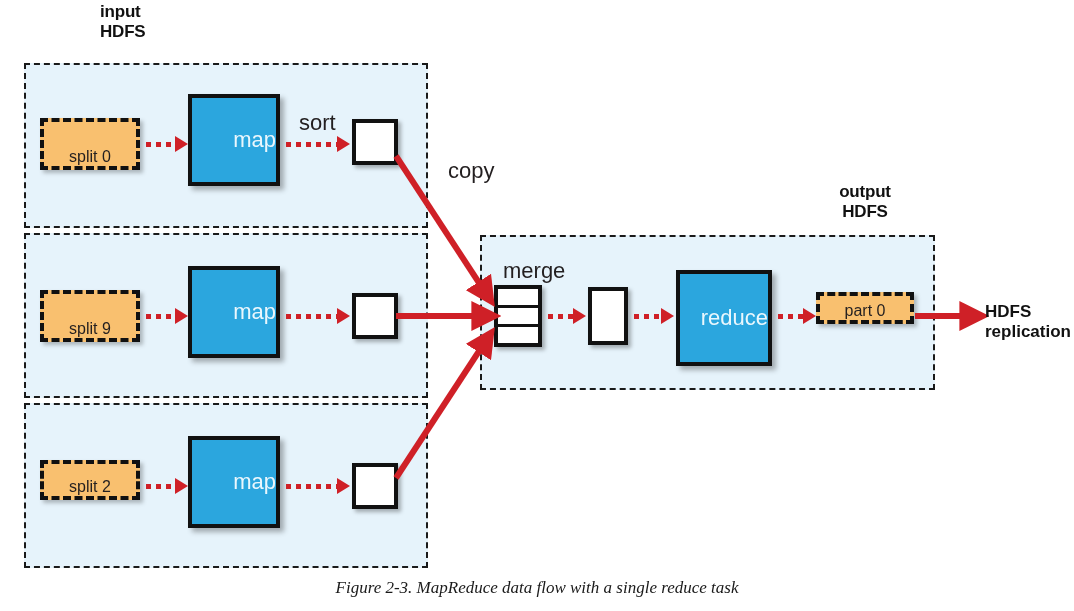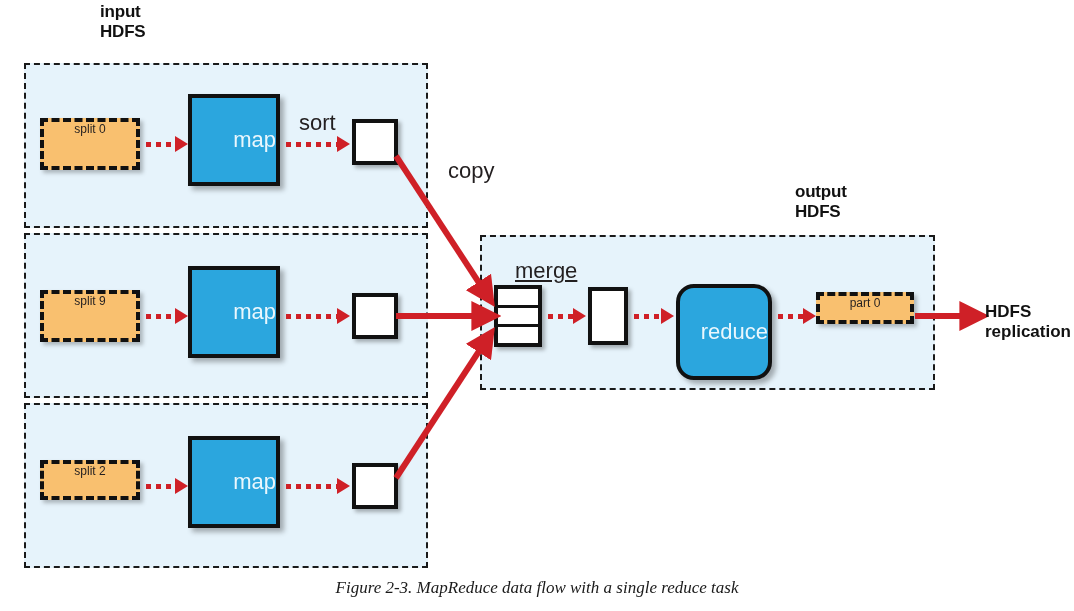--- a/index.html
+++ b/index.html
@@ -41,32 +41,32 @@
     font-family: "Liberation Sans", sans-serif;
     font-weight: bold;
     font-size: 17px;
     line-height: 20px;
     color: #111111;
     letter-spacing: -0.2px;
     z-index: 6;
     white-space: pre-line;
     text-align: left;
   }
-  .section-label.center { text-align: left; }
+  .section-label.center { text-align: center; }
 
   
   .split-box {
     position: absolute;
     background: #f9c06f;
     border: 4px dashed #111111;
     box-sizing: border-box;
     display: flex;
-    align-items: flex-start;
+    align-items: flex-end;
     justify-content: center;
-    font-size: 12px;
+    font-size: 16px;
     color: #231f20;
     font-family: "Liberation Sans", sans-serif;
     box-shadow: 3px 3px 4px rgba(0,0,0,0.25);
     z-index: 3;
   }
   
   .proc-box {
     position: absolute;
     background: #2ba6de;
     border: 4px solid #111111;
@@ -243,40 +243,40 @@
     <span class="dots"></span>
     <span class="head"></span>
   </div>
   <div class="white-box" style="left:352px; top:463px; width:46px; height:46px;"></div>
 
   <div class="section-label center" style="left:795px; top:182px; width:140px;">output
 HDFS</div>
 
   <div class="hdfs-box" style="left:480px; top:235px; width:455px; height:155px;"></div>
 
-  <div class="inline-label" style="left:515px; top:258px;text-decoration:underline;">merge</div>
+  <div class="inline-label" style="left:503px; top:258px;">merge</div>
   <div class="stack-box" style="left:494px; top:285px; width:48px; height:62px;">
     <div class="stack-cell"></div>
     <div class="stack-cell"></div>
     <div class="stack-cell"></div>
   </div>
 
   <div class="dot-arrow" style="left:548px; top:311px; width:38px;">
     <span class="dots"></span>
     <span class="head"></span>
   </div>
 
   <div class="white-box" style="left:588px; top:287px; width:40px; height:58px;"></div>
 
   <div class="dot-arrow" style="left:634px; top:311px; width:40px;">
     <span class="dots"></span>
     <span class="head"></span>
   </div>
 
-  <div class="proc-box" style="left:676px; top:284px; width:96px; height:96px;border-radius:18px;">
+  <div class="proc-box" style="left:676px; top:270px; width:96px; height:96px;">
     <span>reduce</span>
   </div>
 
   <div class="dot-arrow" style="left:778px; top:311px; width:38px;">
     <span class="dots"></span>
     <span class="head"></span>
   </div>
 
   <div class="split-box" style="left:816px; top:292px; width:98px; height:32px;">
     <span>part 0</span>

